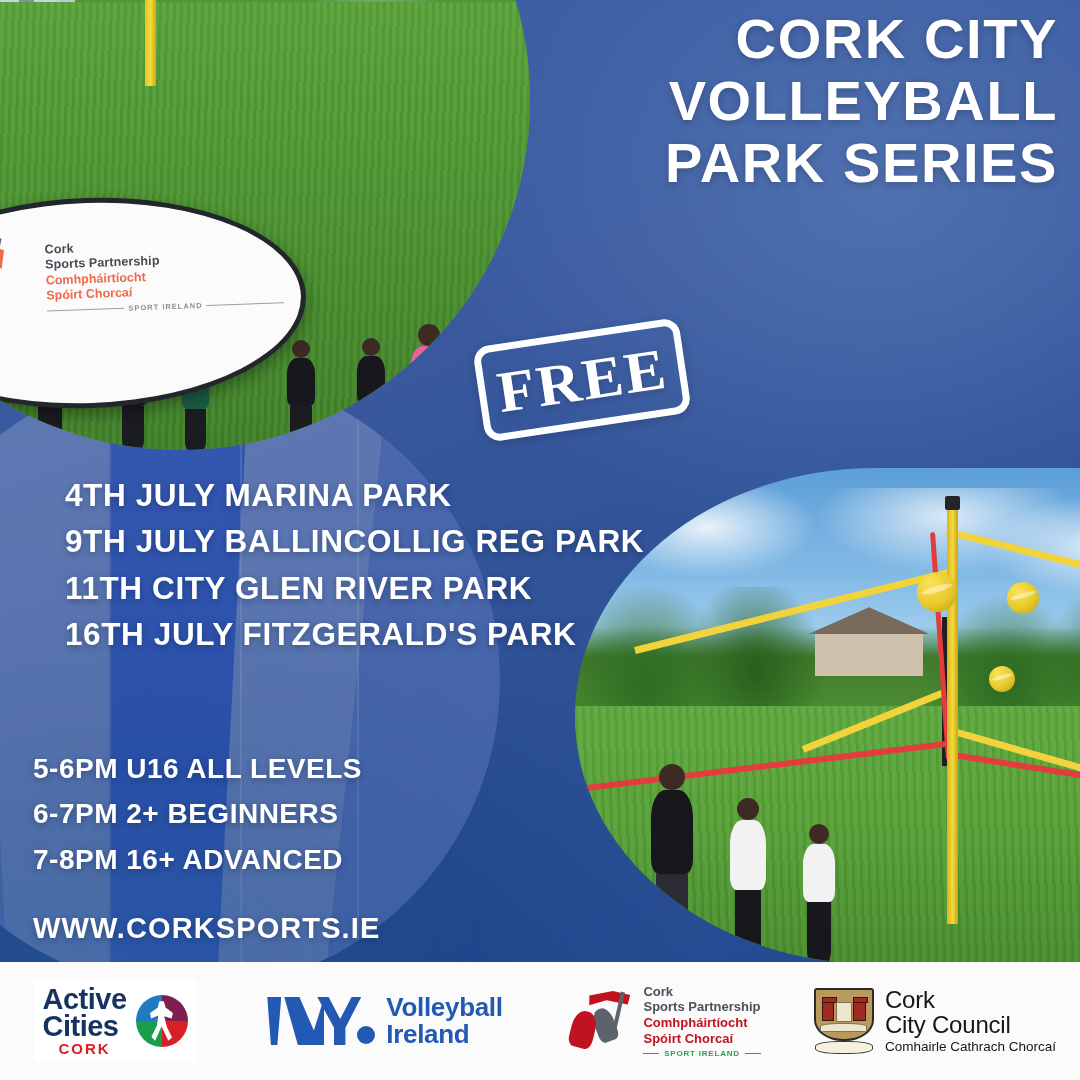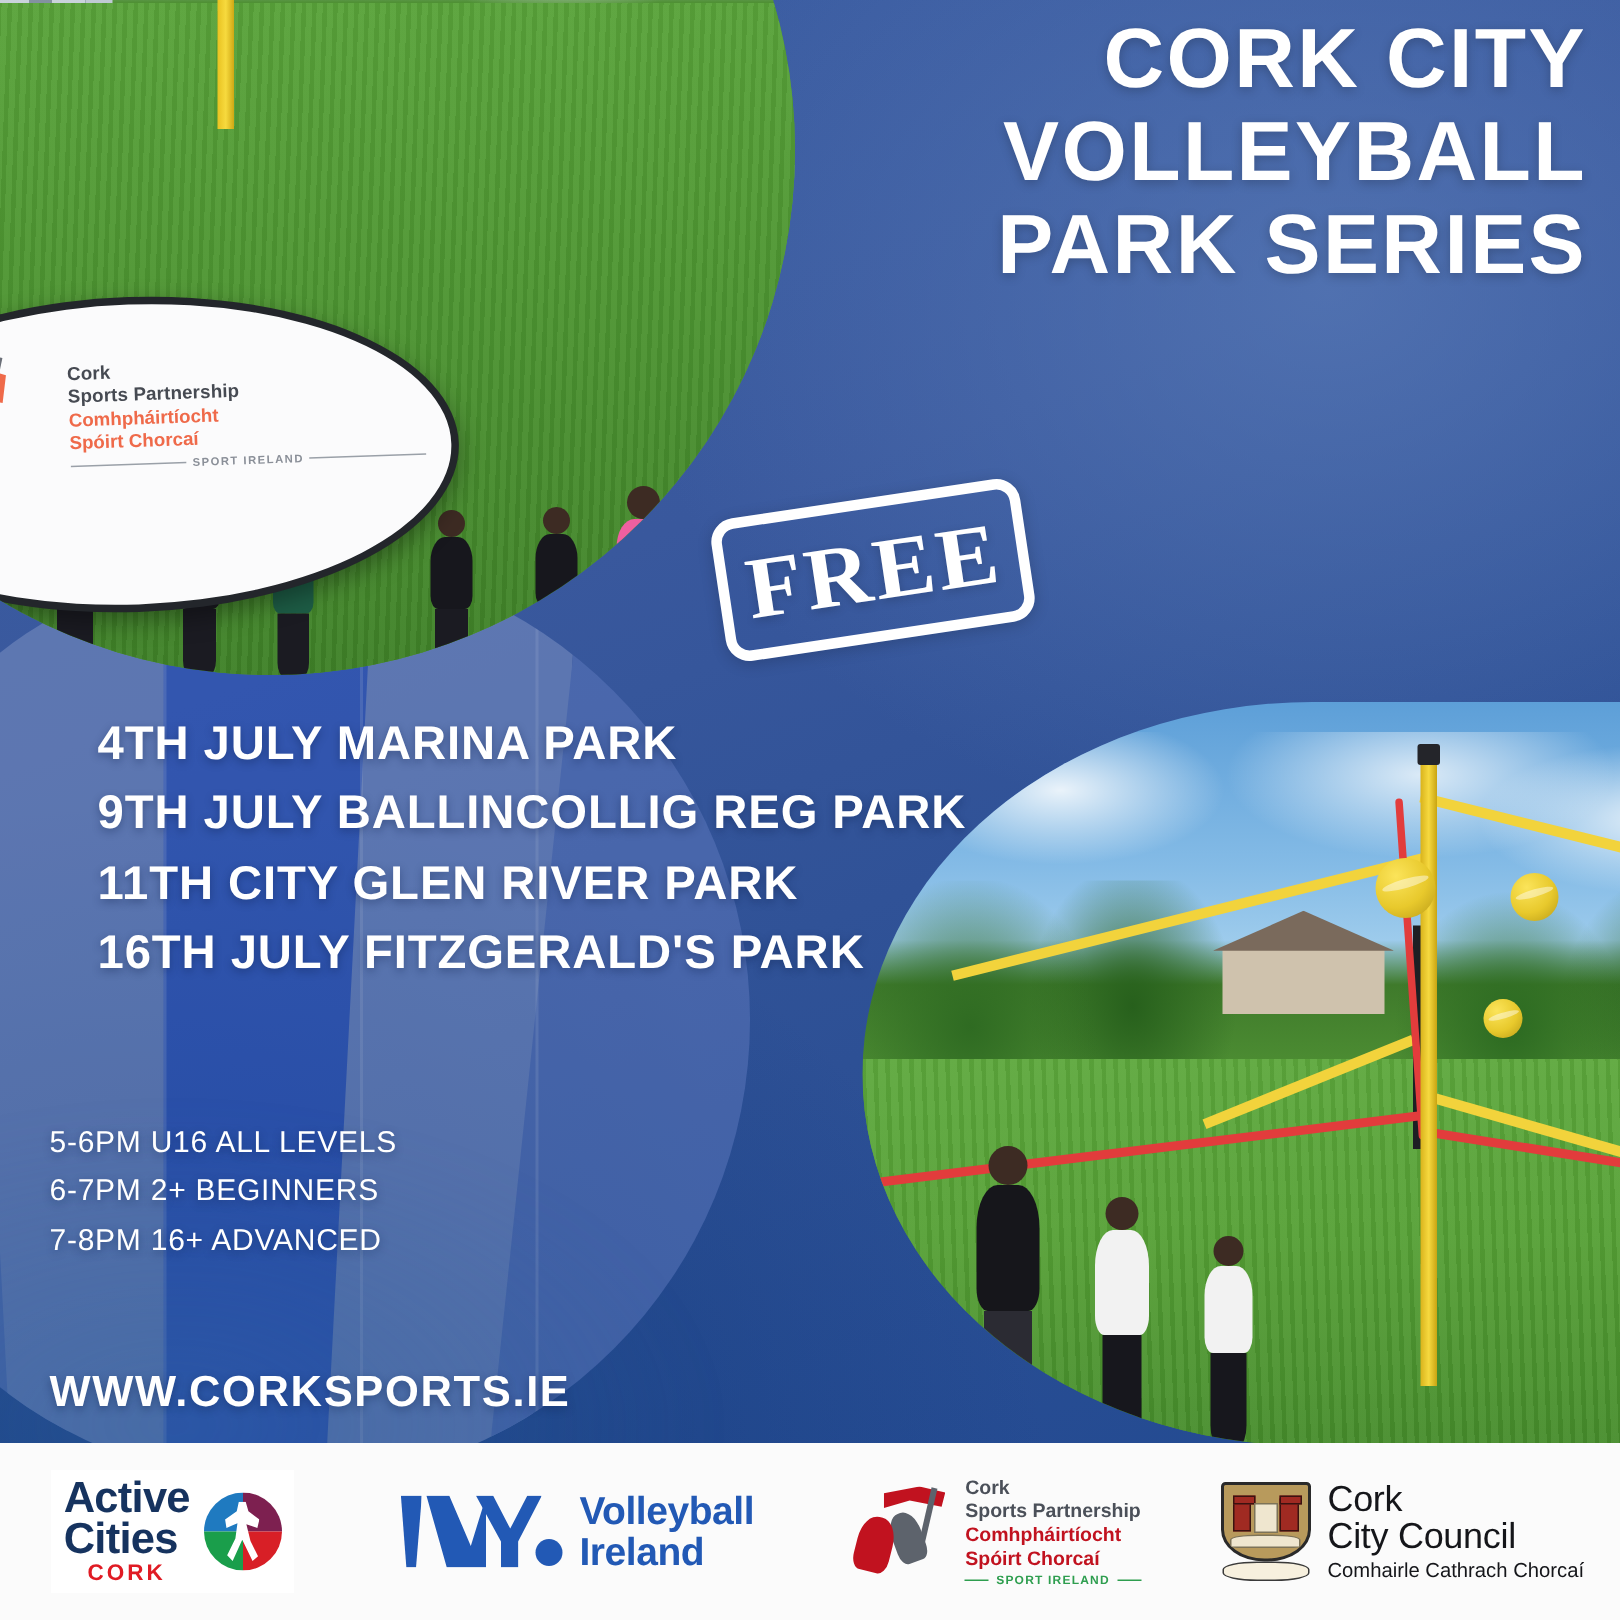--- a/index.html
+++ b/index.html
@@ -228,22 +228,22 @@
   .schedule {
     position:absolute; left:33px; top:472px;
     color:#fff; font-weight:800;
     font-size:31.5px; line-height:1.47;
     letter-spacing:.6px;
     text-shadow:0 2px 6px rgba(10,30,70,.38);
     margin-left:32px;
   }
   .times {
     position:absolute; left:33px; top:746px;
-    color:#fff; font-weight:400;
-    font-size:20px; line-height:1.62;
+    color:#fff; font-weight:700;
+    font-size:28px; line-height:1.62;
     letter-spacing:.5px;
     text-shadow:0 2px 6px rgba(10,30,70,.38);
   }
   .website {
     position:absolute; left:33px; top:912px;
     color:#fff; font-weight:700;
     font-size:29px; letter-spacing:1.1px;
     text-shadow:0 2px 6px rgba(10,30,70,.38);
   }
 

